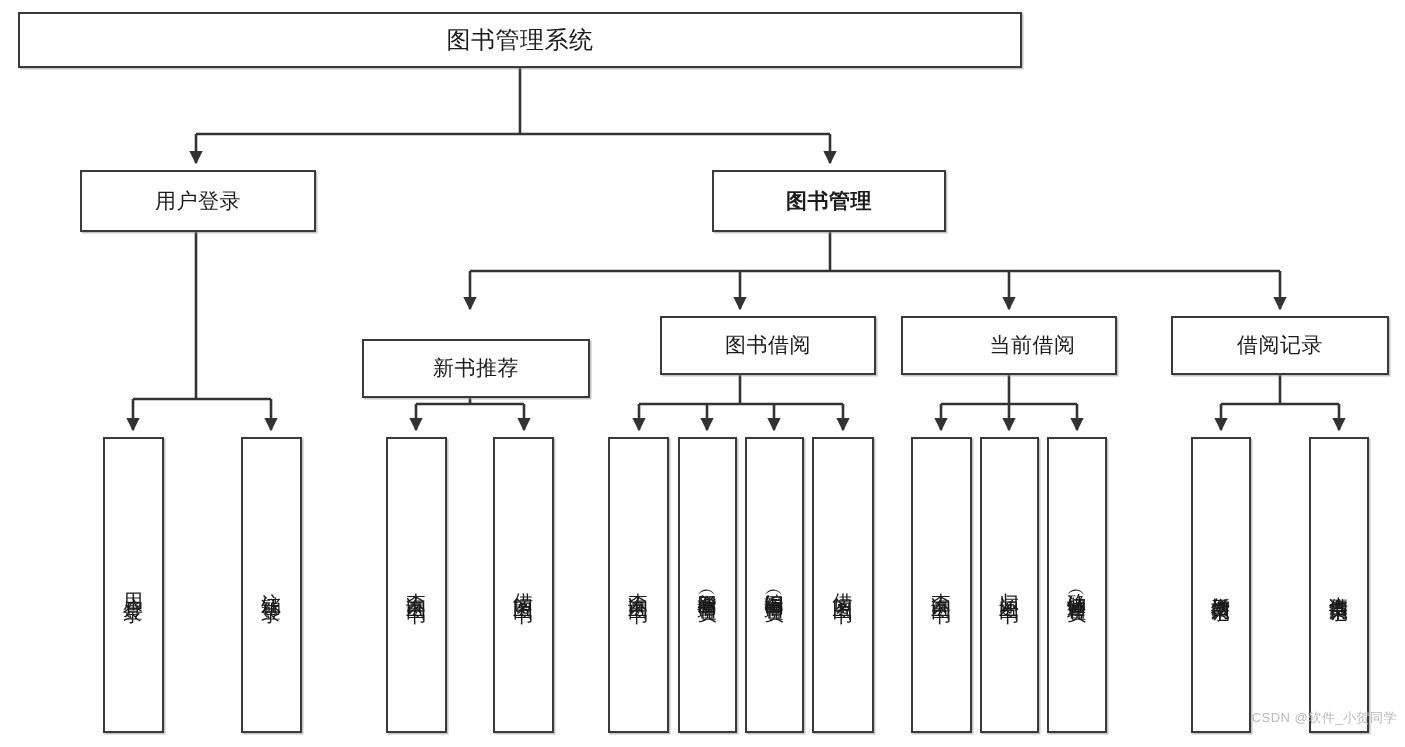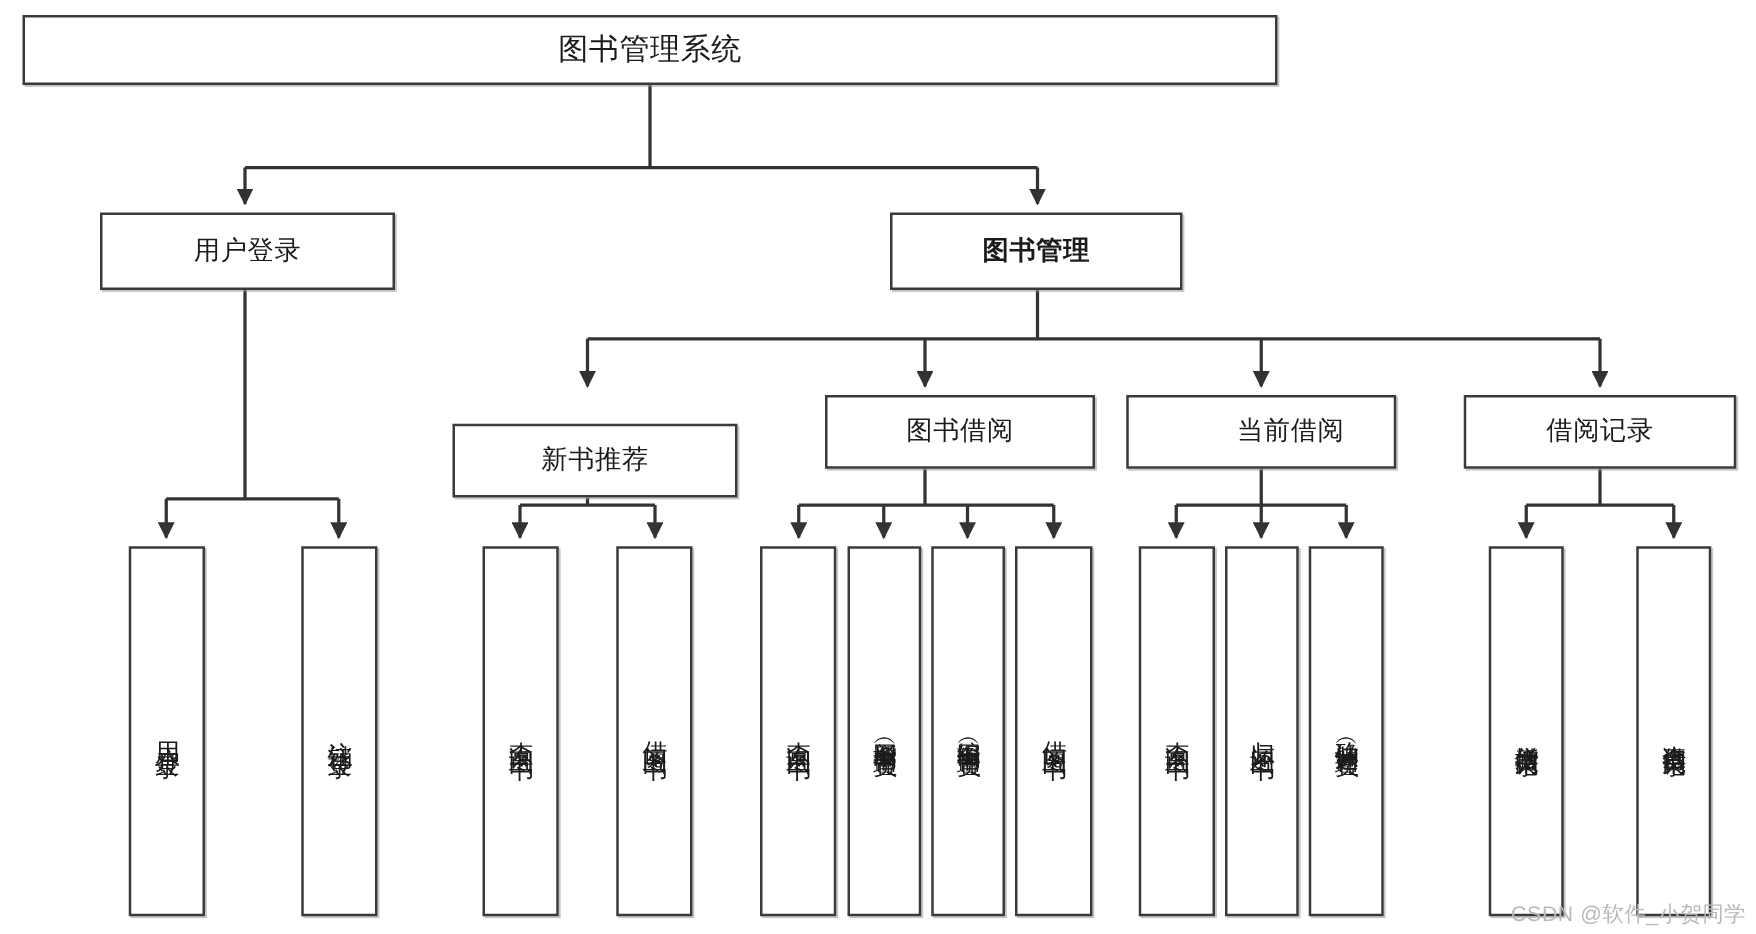--- a/index.html
+++ b/index.html
@@ -57,22 +57,22 @@
     line-height: 1;
   }
   .node.vertical.tight .label {
     letter-spacing: 1.5px;
     font-size: 19px;
   }
   .node.root .label { font-size: 24px; }
   #watermark {
     position: absolute;
     right: 8px;
-    bottom: 4px;
-    font-size: 17px;
+    bottom: 20px;
+    font-size: 13px;
     color: #b9b9b9;
     letter-spacing: 0.5px;
     white-space: nowrap;
     user-select: none;
   }
 </style>
 </head>
 <body>
 
 <div id="diagram-root">

